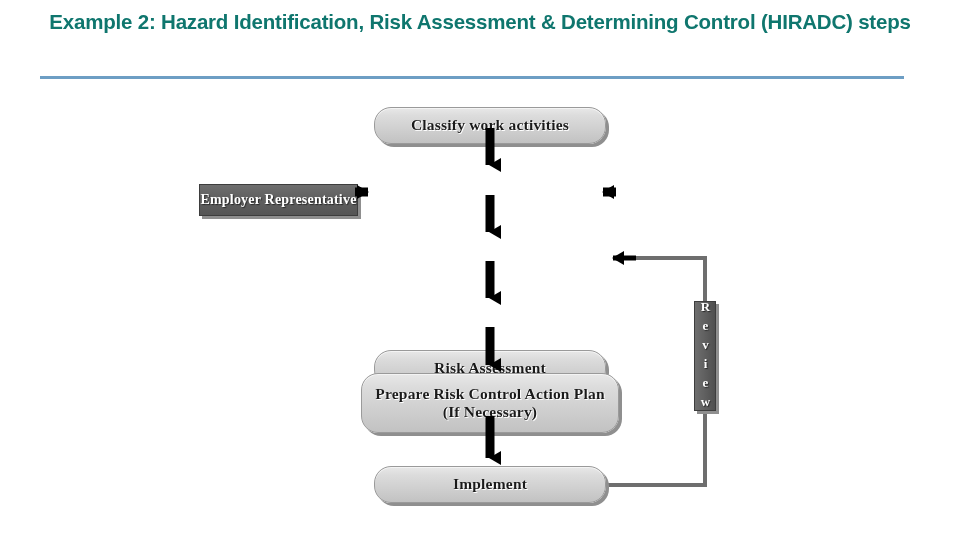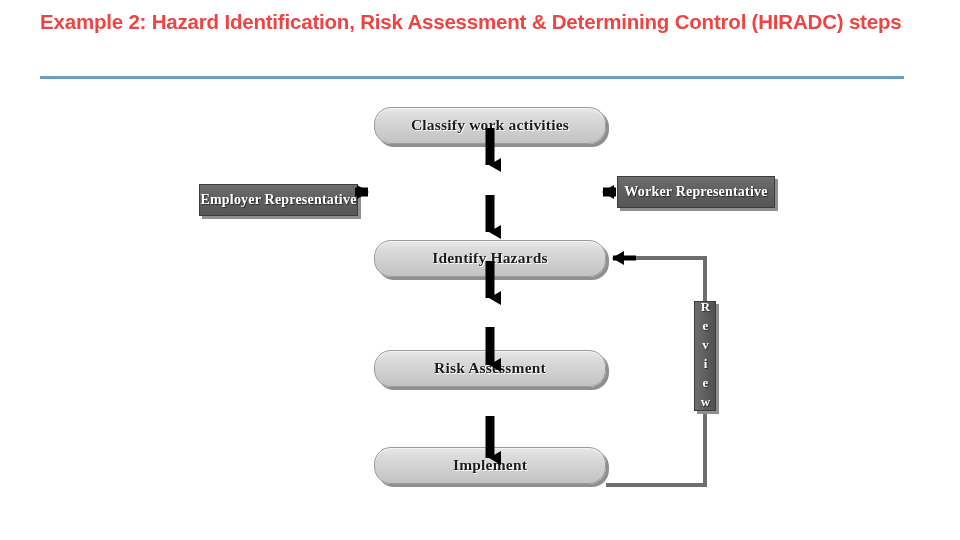--- a/index.html
+++ b/index.html
@@ -17,24 +17,25 @@
 
   
   #slide-title {
     position: absolute;
     left: 40px;
     top: 8px;
     width: 880px;
     font-family: "Liberation Sans", sans-serif;
     font-size: 20.5px;
     font-weight: bold;
-    color: #ef4444;
+    color: #0f766e;
     line-height: 1.35;
     letter-spacing: -0.2px;
     white-space: pre-line;
+    text-align: center;
   }
   #title-rule {
     position: absolute;
     left: 40px;
     top: 76px;
     width: 864px;
     height: 3px;
     background: #6d9ec4;
   }
 
@@ -134,40 +135,38 @@
 
     <path d="M 606 485 L 705 485 L 705 411" fill="none" stroke="#6e6e6e" stroke-width="4"></path>
     <path d="M 705 301 L 705 258 L 625 258" fill="none" stroke="#6e6e6e" stroke-width="4"></path>
   </svg>
 
   <div class="node" style="left:374px; top:107px; width:232px; height:37px;">
     <span class="node-label">Classify work activities</span>
   </div>
 
 
-  <div class="node" style="left:374px; top:240px; width:232px; height:37px;">
-    <span class="node-label">Identify Hazards</span>
-  </div>
 
   <div class="node" style="left:374px; top:306px; width:232px; height:37px;margin-top:44px;">
     <span class="node-label">Risk Assessment</span>
   </div>
 
-
-  <div class="node" style="left:374px; top:447px; width:232px; height:37px;">
+  <div class="node" style="left:361px; top:373px; width:258px; height:60px;">
+    <span class="node-label">Prepare Risk Control Action Plan
+(If Necessary)</span>
+  </div>
+
+  <div class="node" style="left:374px; top:466px; width:232px; height:37px;">
     <span class="node-label">Implement</span>
   </div>
 
   <div class="actor" style="left:199px; top:184px; width:159px; height:32px;">
     <span class="actor-label">Employer Representative</span>
   </div>
 
-  <div class="actor" style="left:617px; top:176px; width:158px; height:32px;">
-    <span class="actor-label">Worker Representative</span>
-  </div>
 
   <div id="review-bar" style="left:694px; top:301px; width:22px; height:110px;">
     <span id="review-label">Review</span>
   </div>
 
   <svg id="arrow-layer" viewBox="0 0 960 540" xmlns="http://www.w3.org/2000/svg">
     <defs>
       <marker id="ah-down" viewBox="0 0 14 12" refX="7" refY="11" markerWidth="14" markerHeight="12" orient="auto" markerUnits="userSpaceOnUse">
         <path d="M 0 0 L 14 0 L 7 12 Z" fill="#000000"></path>
       </marker>

